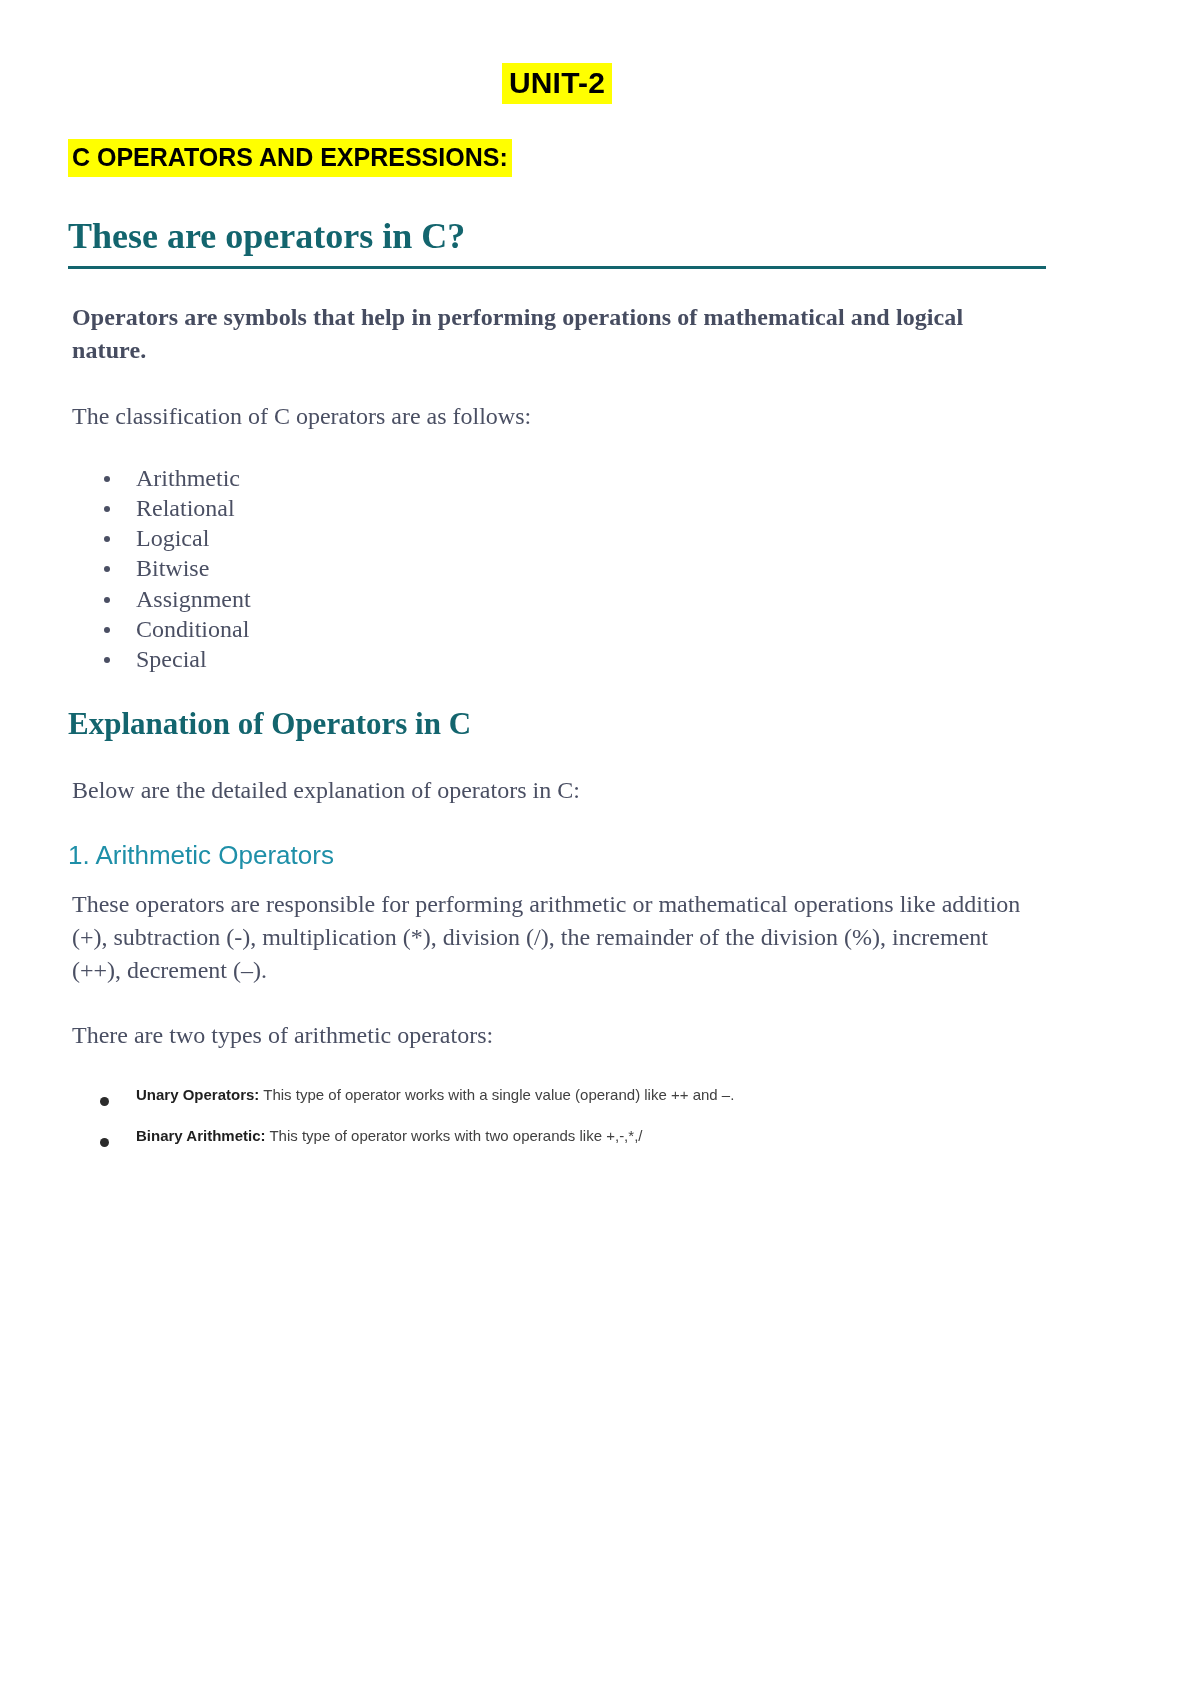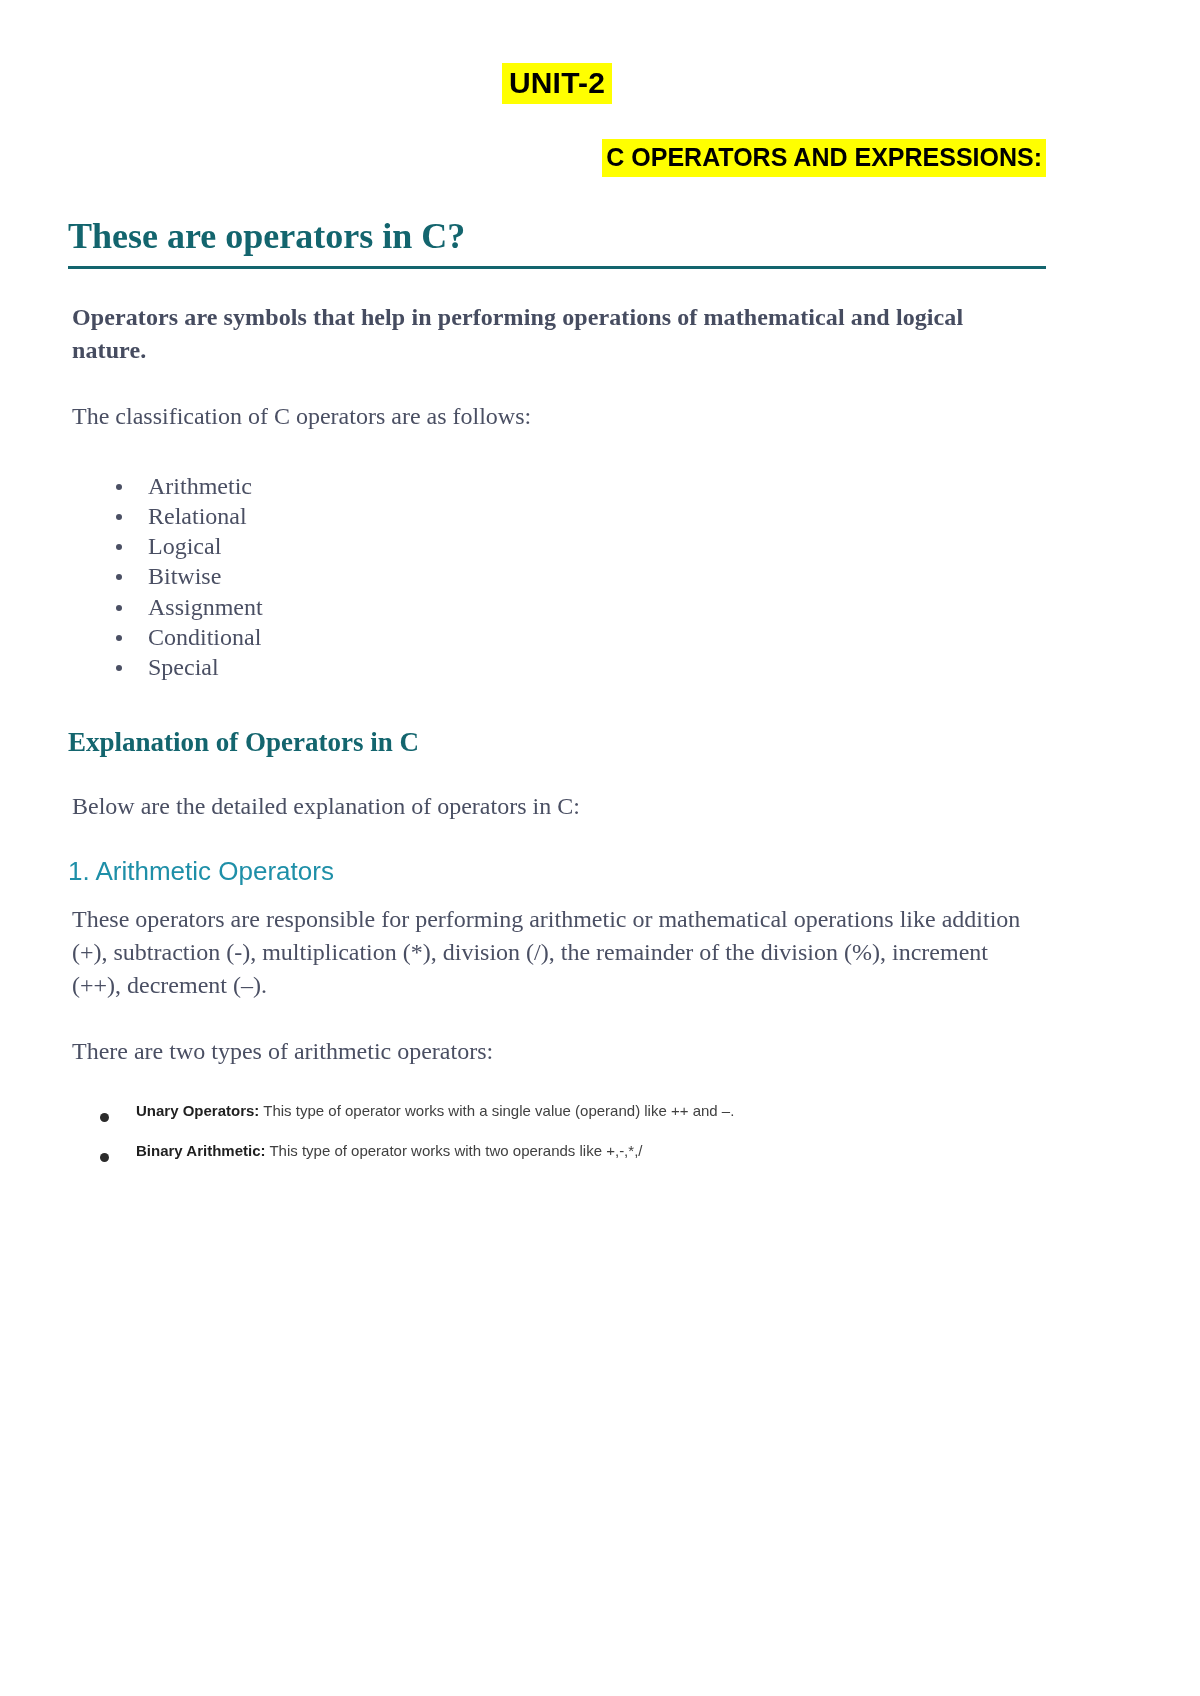--- a/index.html
+++ b/index.html
@@ -52,21 +52,20 @@
 
   
   .section-head {
     margin: 0;
     padding-top: 47px;
     font-family: "Liberation Sans", "DejaVu Sans", sans-serif;
     font-size: 25px;
     font-weight: bold;
     color: #000000;
     line-height: 1.0;
-    text-align: right;
   }
   .section-head .hl {
     background: #ffff00;
     padding: 4px 4px 6px 4px;
   }
 
   
   .h1-teal {
     margin: 0;
     padding-top: 46px;
@@ -93,21 +92,21 @@
     font-family: "Liberation Serif", "DejaVu Serif", serif;
   }
   .para.bold {
     font-weight: bold;
     color: #464c60;
     letter-spacing: 0.1px;
   }
 
   
   ul.serif-list {
-    margin: 12px;
+    margin: 0;
     padding: 0;
     padding-top: 26px;
     list-style: none;
   }
   ul.serif-list li {
     position: relative;
     padding-left: 68px;
     font-size: 24px;
     line-height: 1.26;
     color: #4a4f63;
@@ -122,21 +121,21 @@
     height: 6px;
     border-radius: 50%;
     background: #4a4f63;
   }
 
   
   .h2-teal {
     margin: 0;
     padding-top: 33px;
     font-family: "Liberation Serif", "DejaVu Serif", serif;
-    font-size: 27px;
+    font-size: 31px;
     font-weight: bold;
     color: #13656e;
     line-height: 1.12;
   }
 
   
   .h3-cyan {
     margin: 0;
     padding-top: 30px;
     font-family: "Liberation Sans", "DejaVu Sans", sans-serif;

